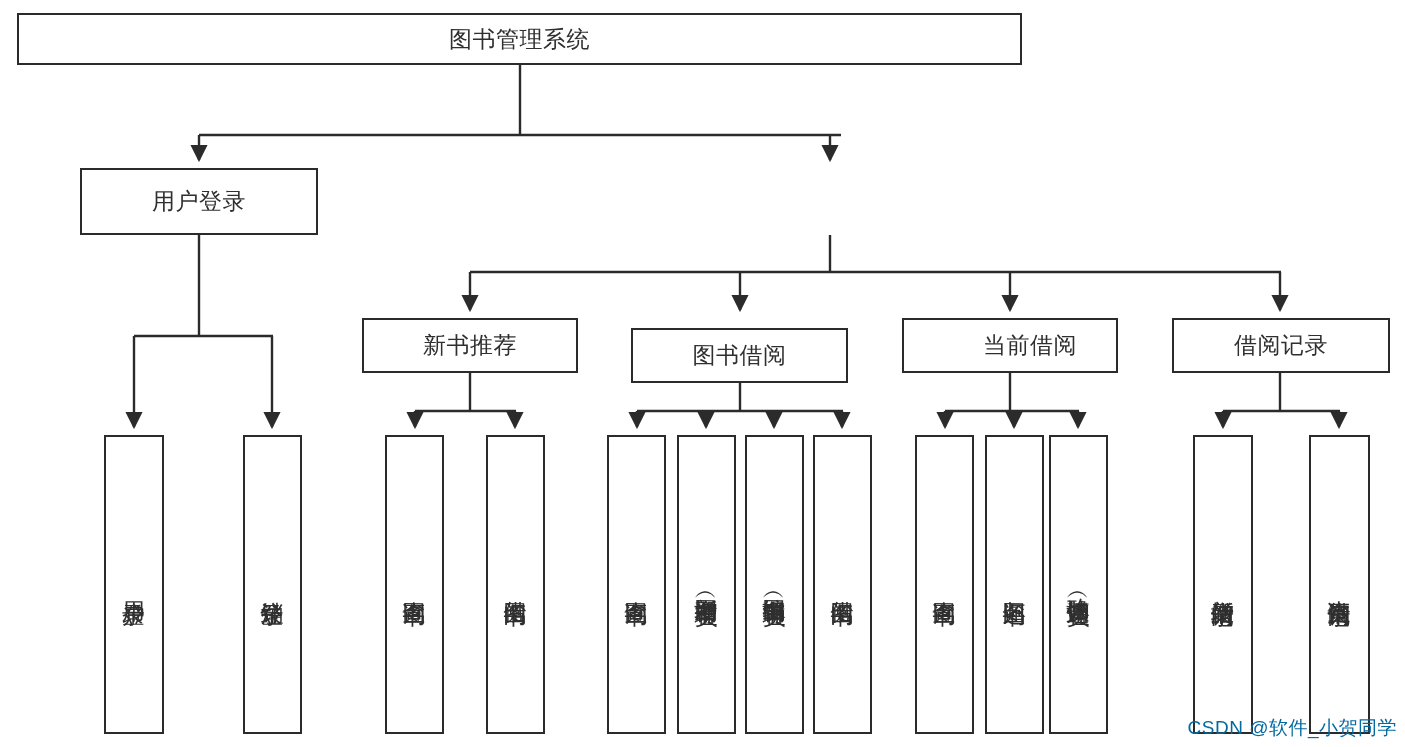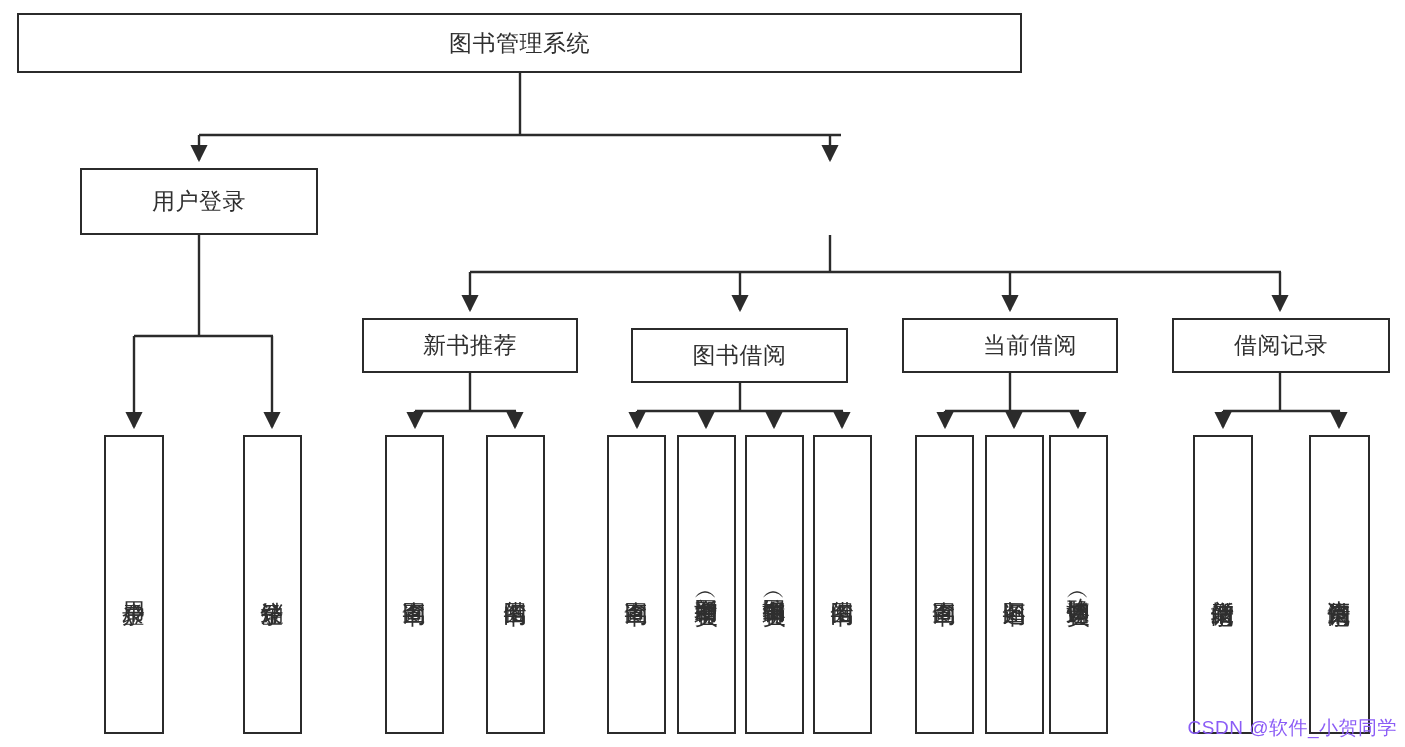--- a/index.html
+++ b/index.html
@@ -64,21 +64,21 @@
     line-height: 1.22;
     letter-spacing: 1px;
     white-space: nowrap;
     display: block;
   }
   .watermark {
     position: absolute;
     right: 8px;
     bottom: 6px;
     font-size: 19px;
-    color: #8b5cf6;
+    color: #0369a1;
     letter-spacing: 0.5px;
     white-space: nowrap;
     pointer-events: none;
     text-align: right;
   }
 </style>
 </head>
 <body>
 
 <div id="diagram-root">
@@ -138,21 +138,21 @@
     </g>
 
     <g>
       <path class="conn" d="M 1280 373 L 1280 411"></path>
       <path class="conn" d="M 1223 411 L 1340 411"></path>
       <path class="conn" d="M 1223 411 L 1223 427" marker-end="url(#arrow)"></path>
       <path class="conn" d="M 1339 411 L 1339 427" marker-end="url(#arrow)"></path>
     </g>
   </svg>
 
-  <div class="node node-h" style="left:17px; top:13px; width:1005px; height:60px;">
+  <div class="node node-h" style="left:17px; top:13px; width:1005px; height:52px;">
     <span class="label">图书管理系统</span>
   </div>
 
   <div class="node node-h" style="left:80px; top:168px; width:238px; height:67px;">
     <span class="label">用户登录</span>
   </div>
 
   <div class="node node-h" style="left:362px; top:318px; width:216px; height:55px;">
     <span class="label">新书推荐</span>
   </div>

